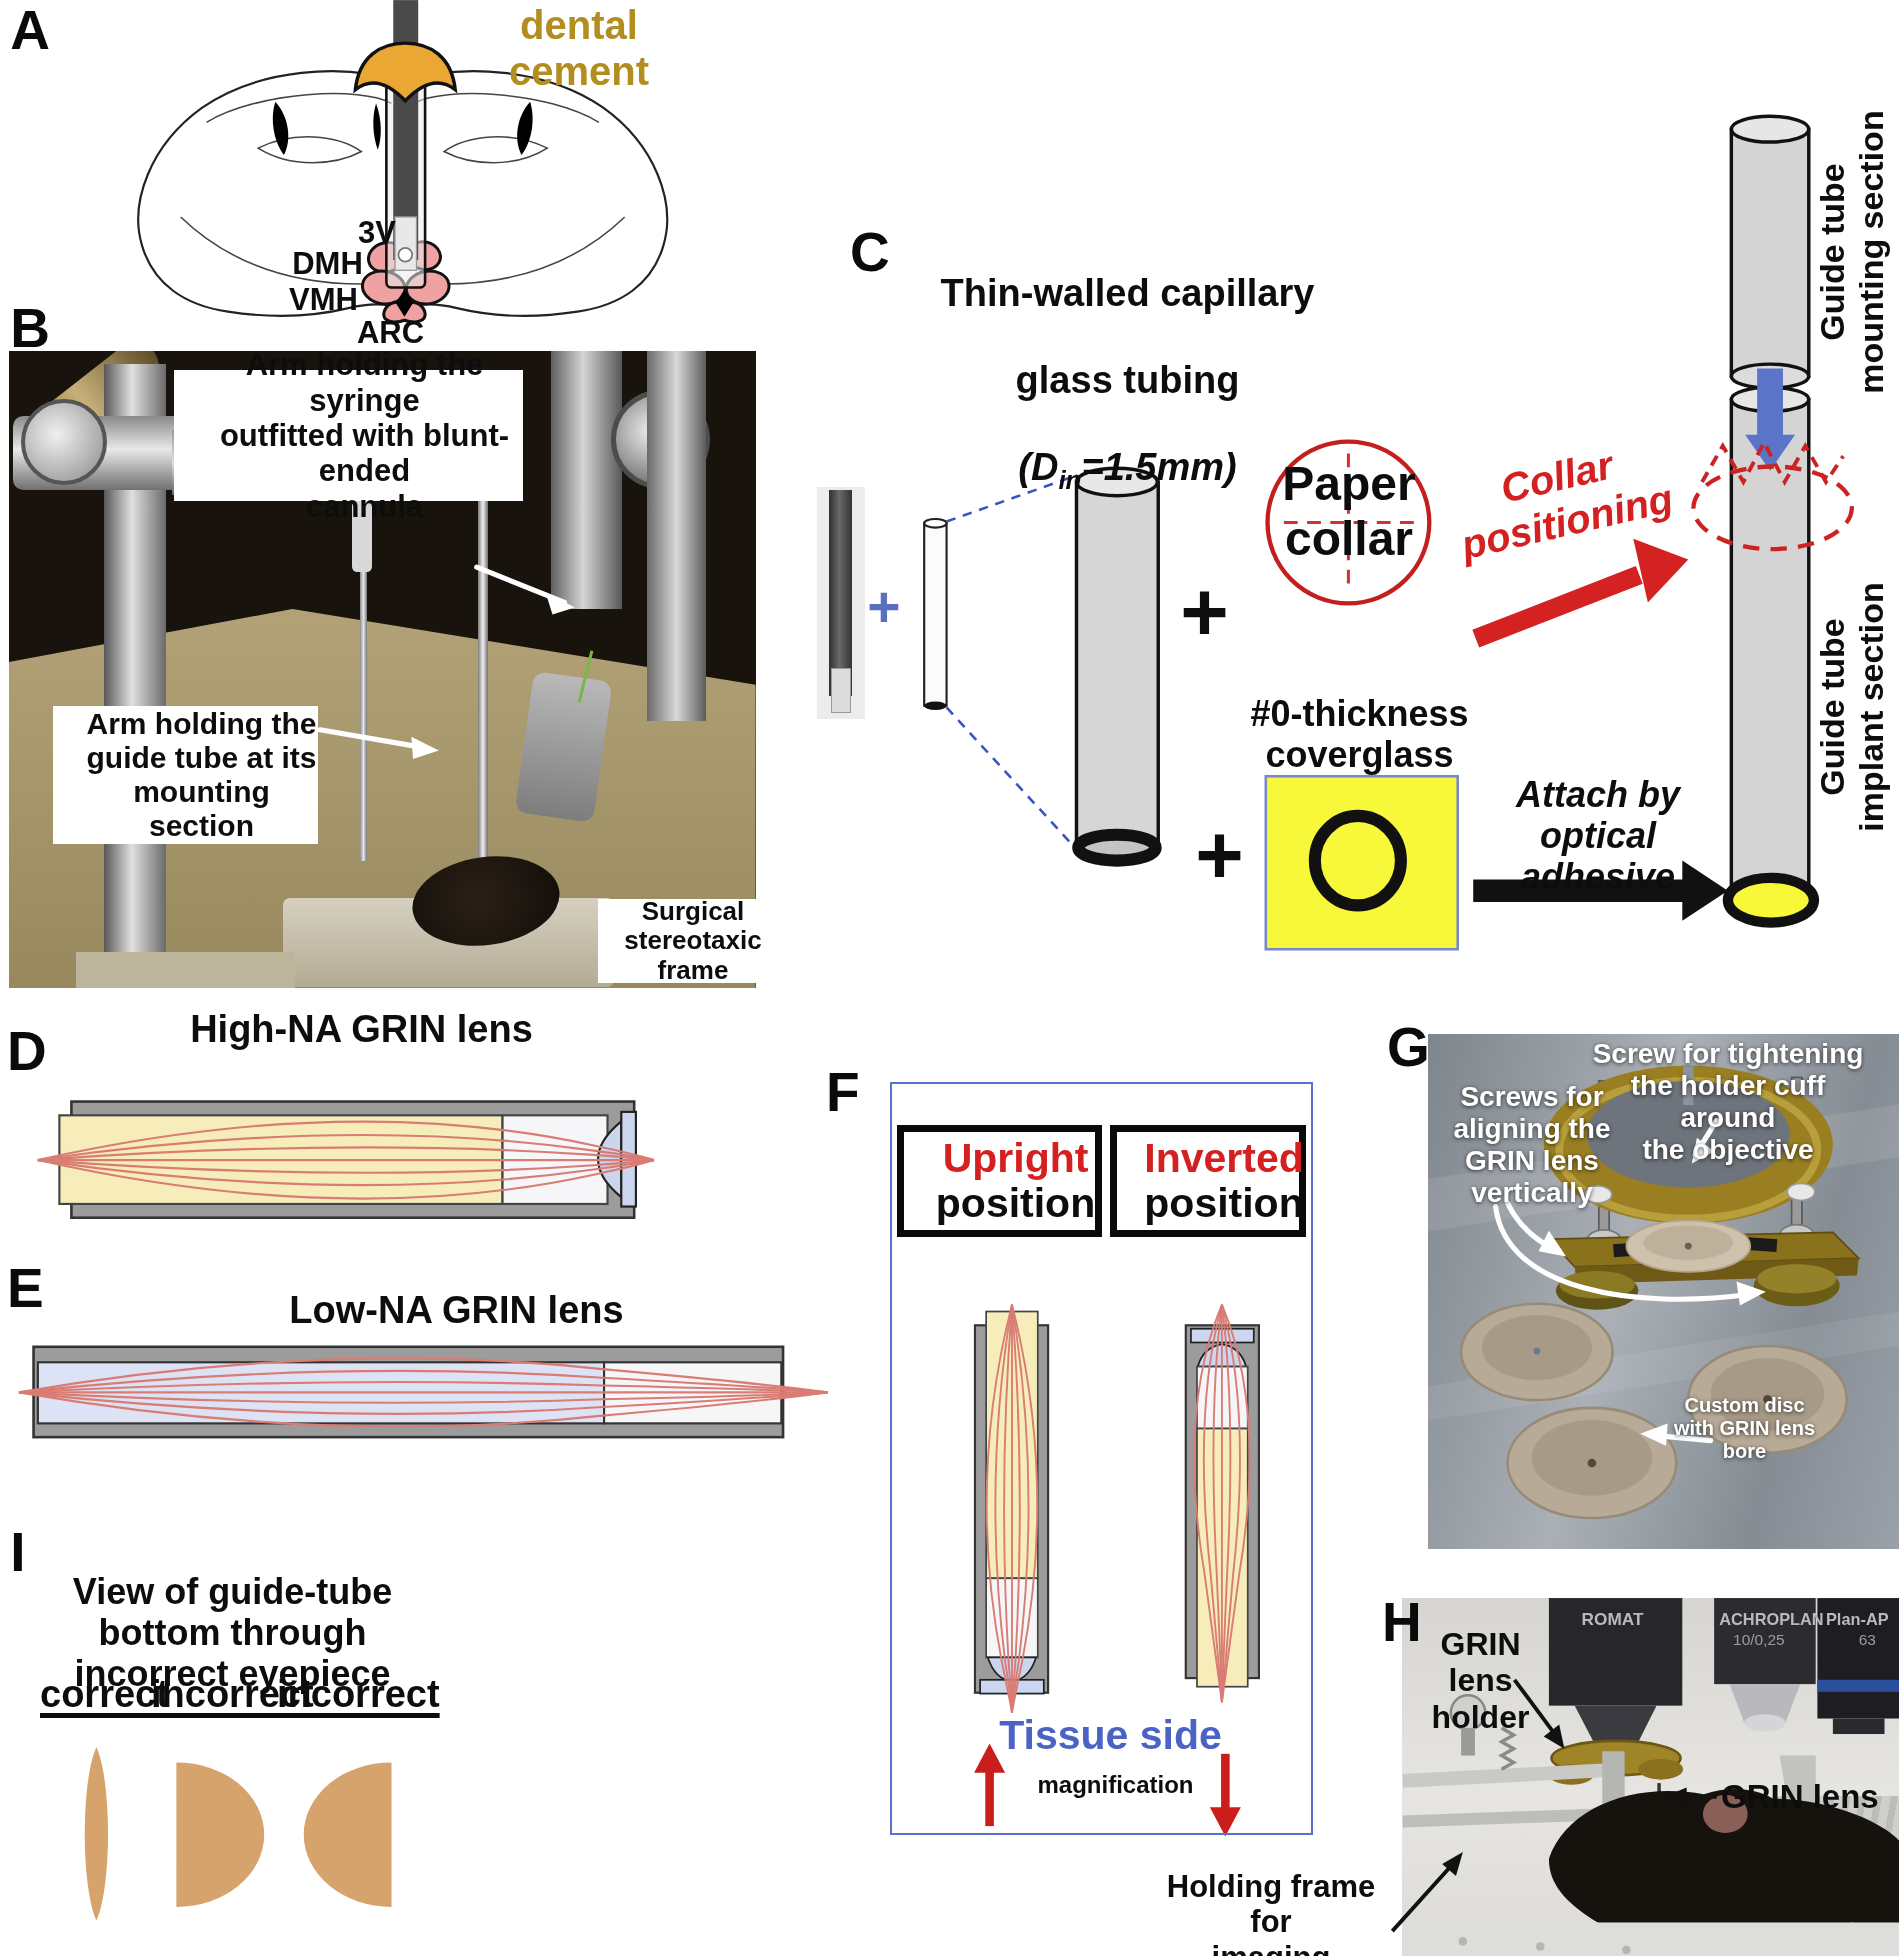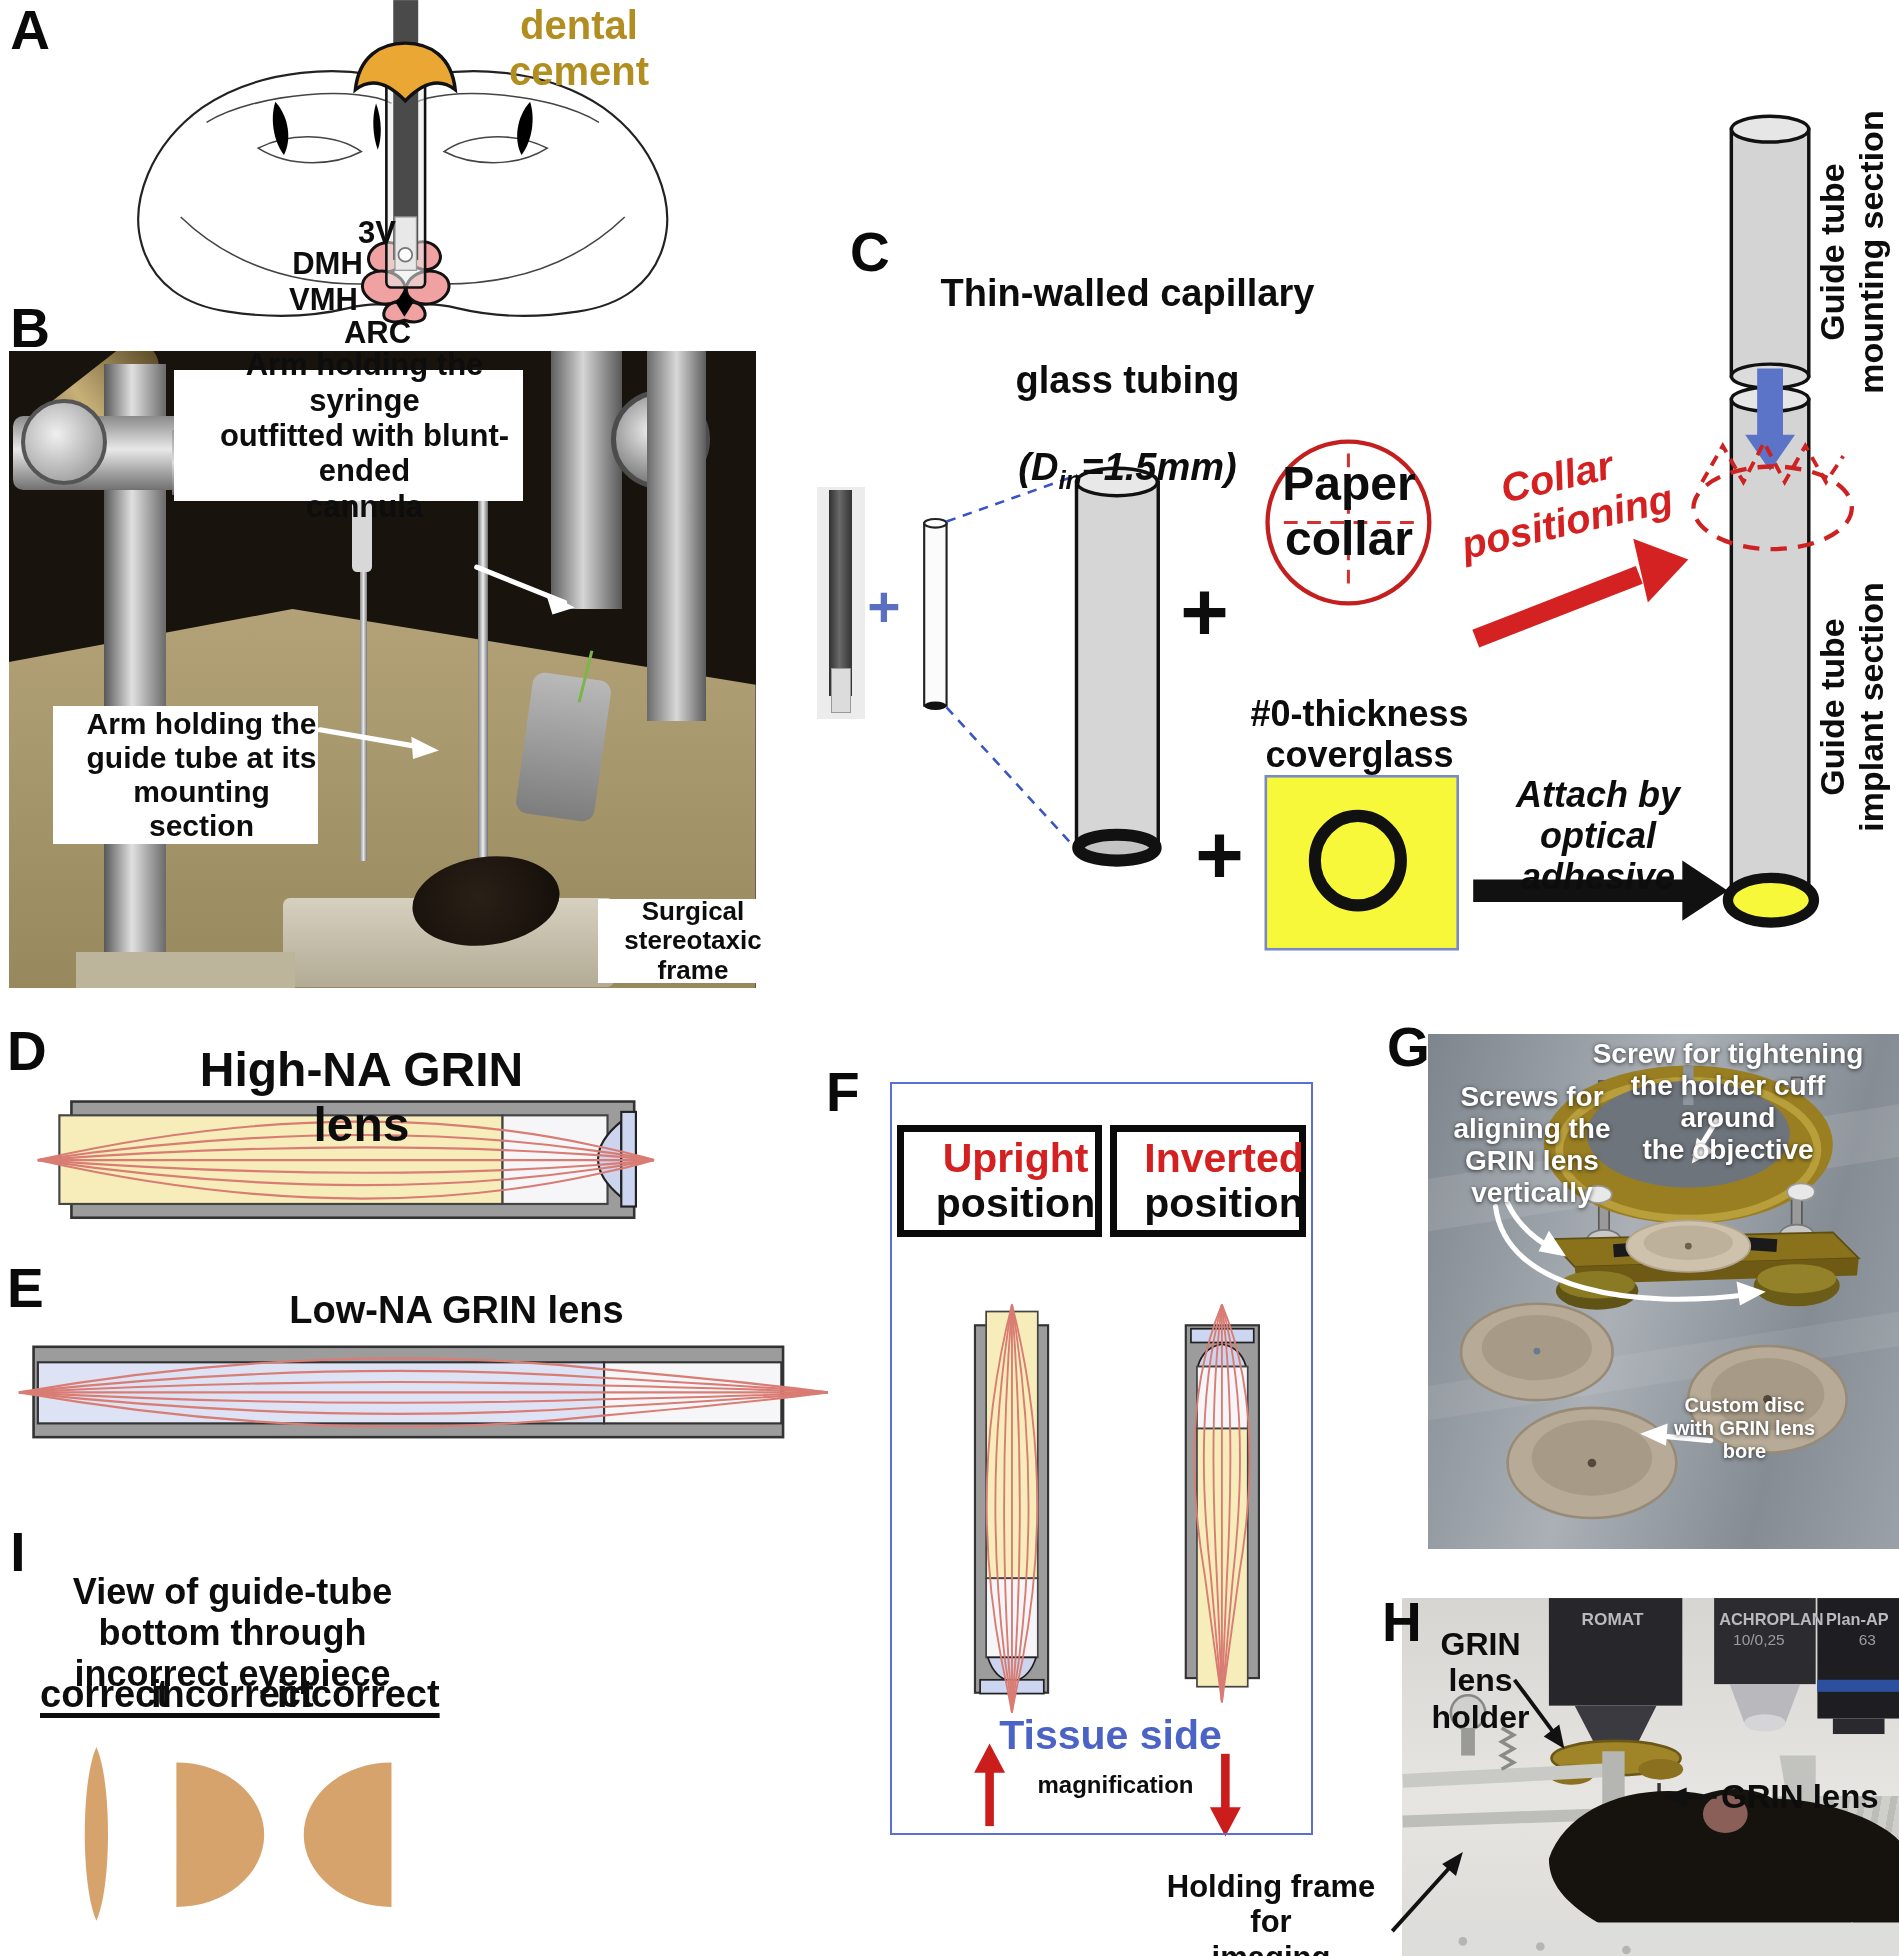--- a/index.html
+++ b/index.html
@@ -290,21 +290,21 @@
   <div class="pl" style="left:826px;top:1065px;">F</div>
   <div class="pl" style="left:1387px;top:1020px;">G</div>
   <div class="pl" style="left:1382px;top:1595px;">H</div>
   <div class="pl" style="left:10.3px;top:1525px;">I</div>
 
   <div class="t" style="left:476px;top:3.4px;width:206px;font-size:40px;color:#b28d1f;">dental
 cement</div>
   <div class="t" style="left:351px;top:215px;width:52px;font-size:31px;">3V</div>
   <div class="t" style="left:286px;top:246px;width:83px;font-size:31px;">DMH</div>
   <div class="t" style="left:282px;top:282px;width:83px;font-size:31px;">VMH</div>
-  <div class="t" style="left:333px;top:315px;width:89px;font-size:31px;">ARC</div>
+  <div class="t" style="left:346px;top:315px;width:89px;font-size:31px;">ARC</div>
 
   <div class="box" style="left:174px;top:370px;width:349px;height:131px;">
     <div class="t" style="position:static;font-size:31px;">Arm holding the syringe
 outfitted with blunt-ended
 cannula</div>
   </div>
   <div class="box" style="left:53px;top:706px;width:265px;height:138px;">
     <div class="t" style="position:static;font-size:30px;">Arm holding the
 guide tube at its
 mounting
@@ -329,21 +329,21 @@
 positioning</div>
   <div class="t vrot" style="left:1712px;top:211px;width:284px;height:82px;font-size:34px;">Guide tube
 mounting section</div>
   <div class="t vrot" style="left:1712px;top:666px;width:284px;height:82px;font-size:34px;">Guide tube
 implant section</div>
   <div class="t" style="left:1237px;top:693px;width:245px;font-size:36px;">#0-thickness
 coverglass</div>
   <div class="t ital" style="left:1458px;top:774px;width:280px;font-size:36px;">Attach by optical
 adhesive</div>
 
-  <div class="t" style="left:172px;top:1043px;width:379px;font-size:48px;">High-NA GRIN lens</div>
+  <div class="t" style="left:172px;top:1008px;width:379px;font-size:38px;">High-NA GRIN lens</div>
   <div class="t" style="left:267px;top:1289px;width:379px;font-size:38px;">Low-NA GRIN lens</div>
 
   <div class="abs" style="left:890px;top:1082px;width:423px;height:753px;border:2.6px solid #5b6fd0;z-index:2;"></div>
   <div class="box" style="left:897px;top:1125px;width:205px;height:112px;border:7.7px solid #0a0a0a;flex-direction:column;">
     <span class="t" style="position:static;font-size:41px;color:#d42020;line-height:1.1;">Upright</span>
     <span class="t" style="position:static;font-size:41px;line-height:1.1;">position</span>
   </div>
   <div class="box" style="left:1110px;top:1125px;width:196px;height:112px;border:7.7px solid #0a0a0a;flex-direction:column;">
     <span class="t" style="position:static;font-size:41px;color:#d42020;line-height:1.1;">Inverted</span>
     <span class="t" style="position:static;font-size:41px;line-height:1.1;">position</span>

